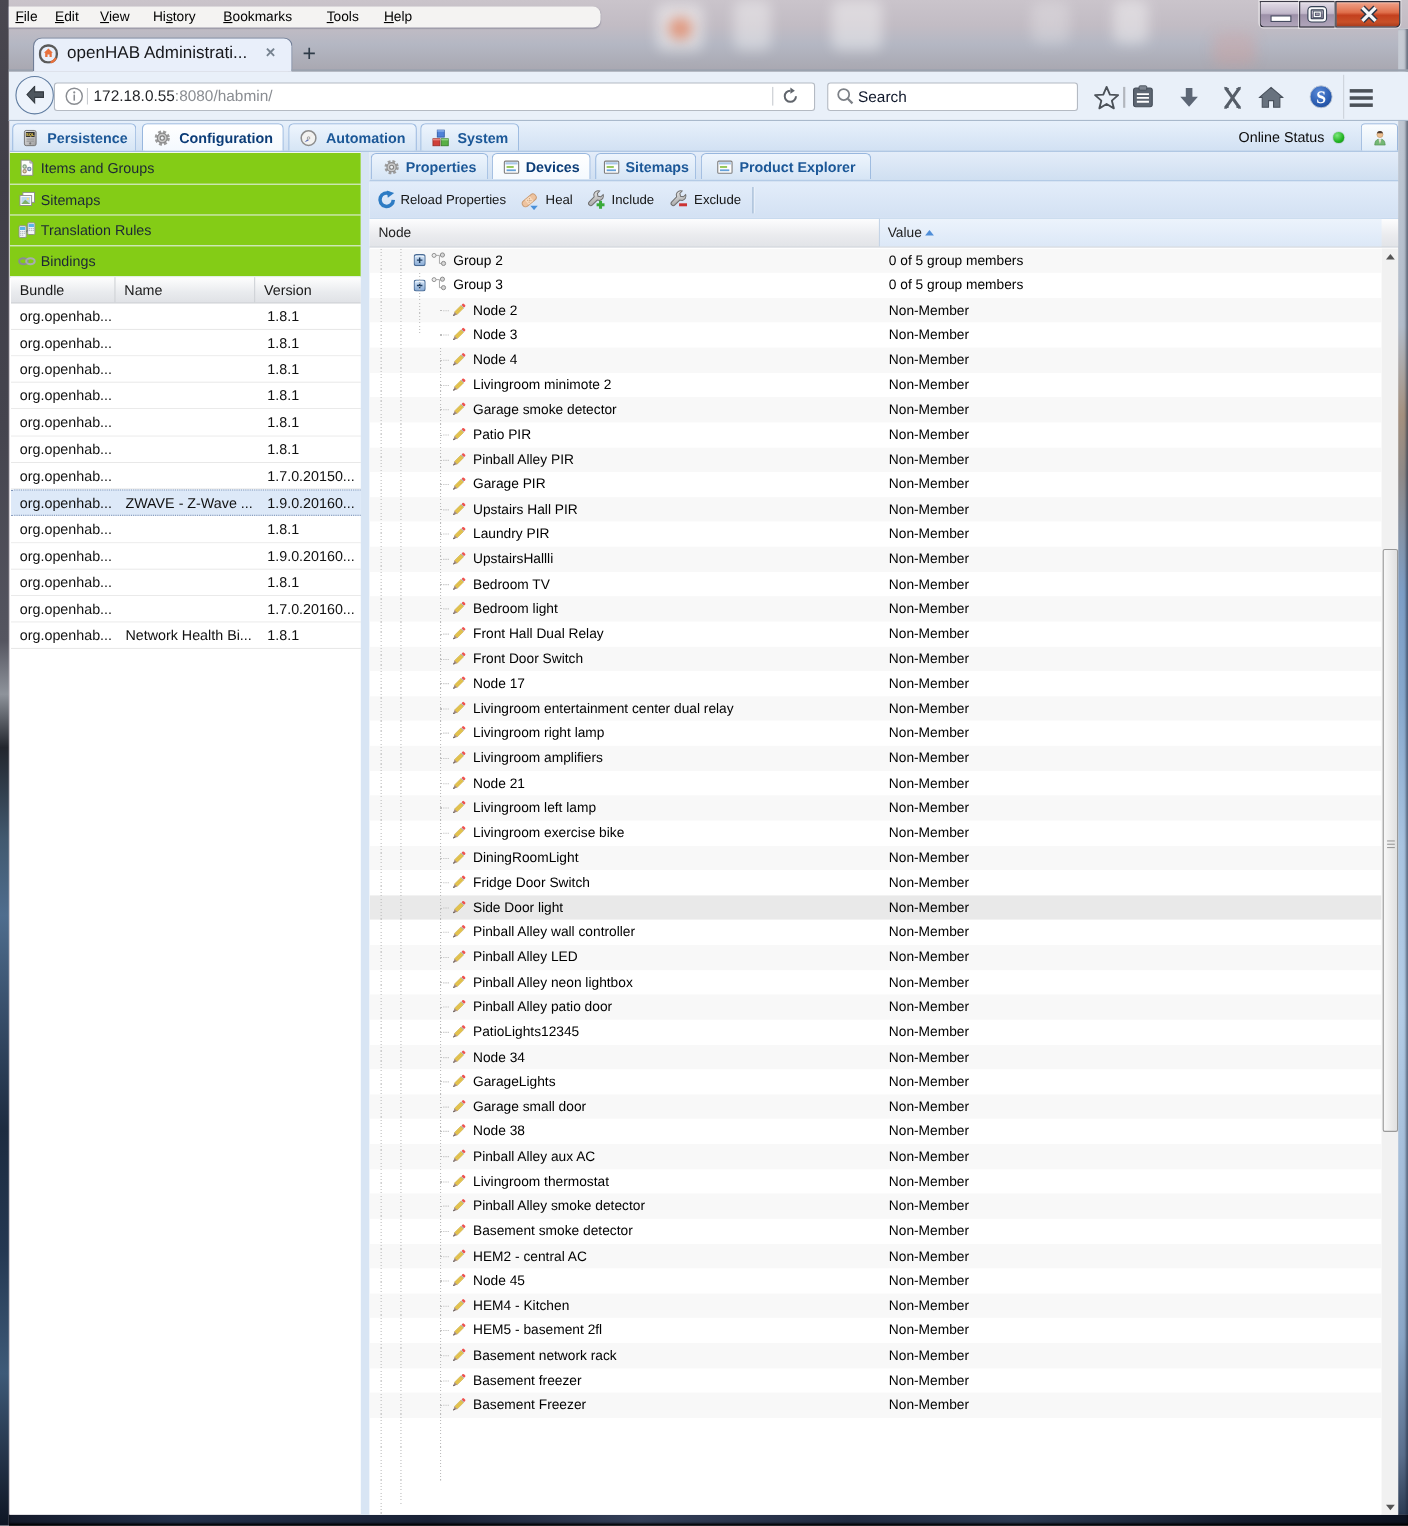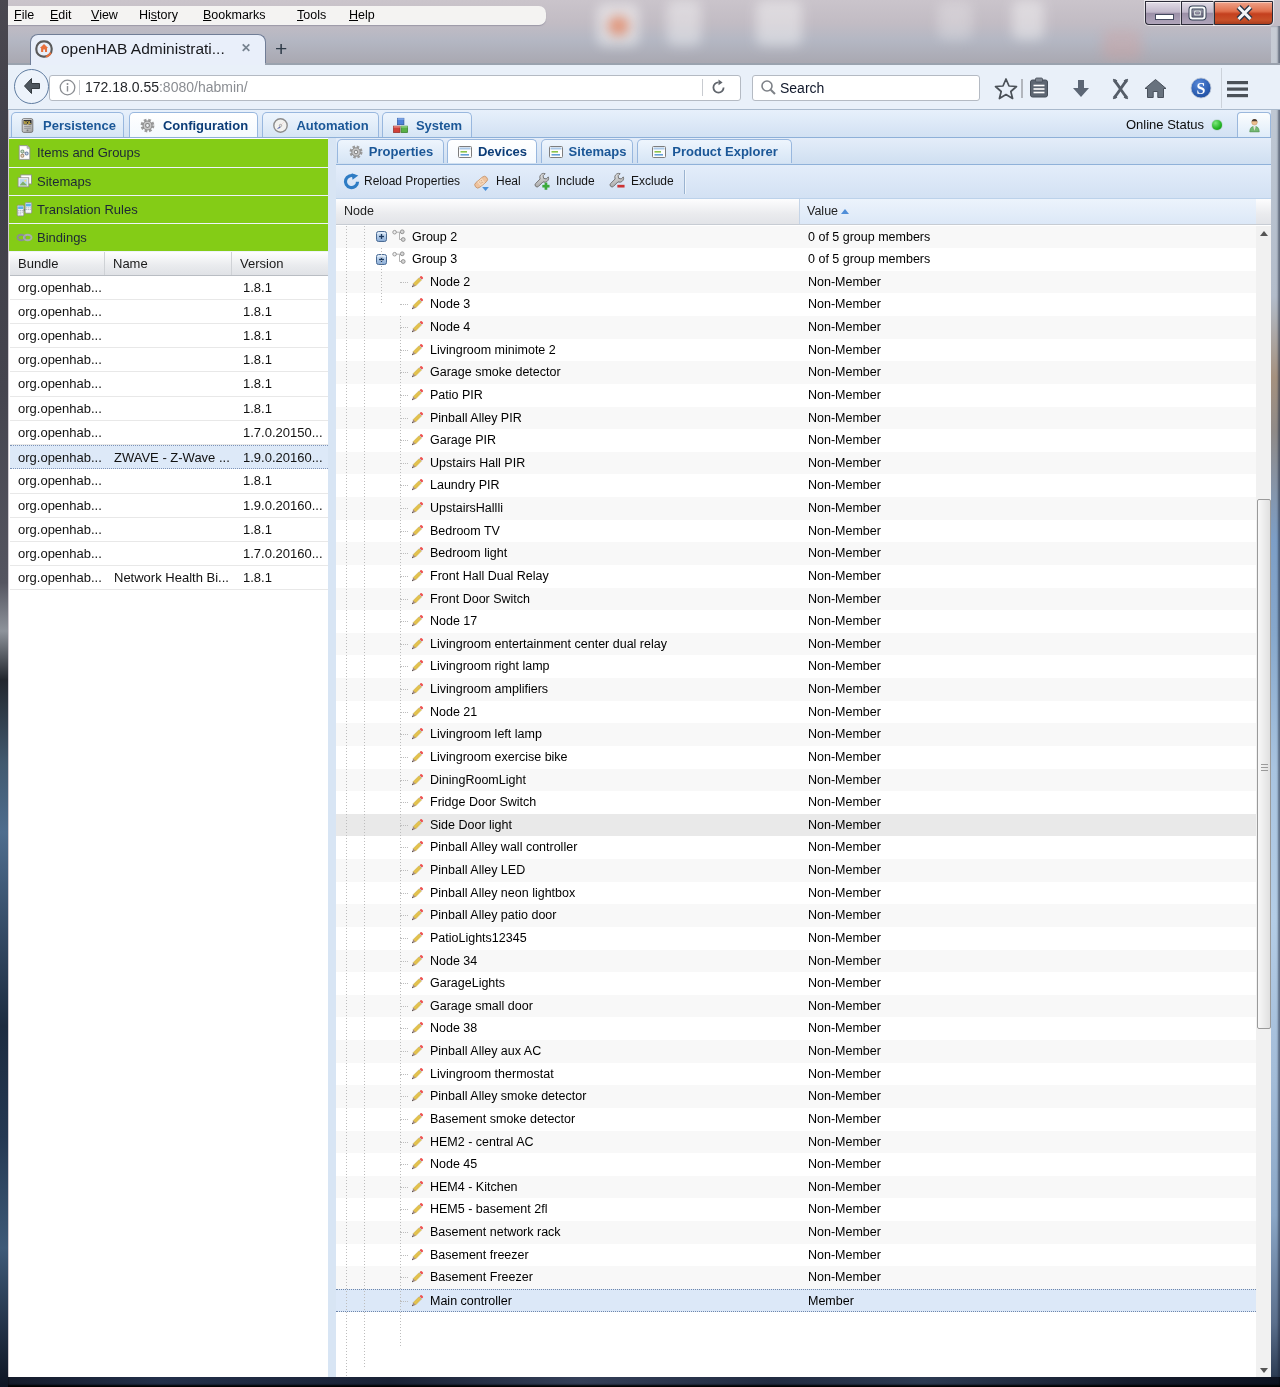--- a/index.html
+++ b/index.html
@@ -868,27 +868,20 @@
       <span class="nm">Basement freezer</span>
       <span class="vl">Non-Member</span>
     </div>
     <div class="t m">
       <svg style="left:73px" width="16" height="16" viewBox="0 0 16 16">
         <use href="#pencil"></use>
       </svg>
       <span class="nm">Basement Freezer</span>
       <span class="vl">Non-Member</span>
     </div>
-    <div class="t m sel">
-      <svg style="left:73px" width="16" height="16" viewBox="0 0 16 16">
-        <use href="#pencil"></use>
-      </svg>
-      <span class="nm">Main controller</span>
-      <span class="vl">Member</span>
-    </div>
   </div>
 <div class="a vln" style="left:346px;top:225.6px;height:1151px"></div>
 <div class="a vln" style="left:363.5px;top:225.6px;height:1143px"></div>
 <div class="a vln" style="left:381px;top:248.2px;height:57px"></div>
 <div class="a vln" style="left:399.5px;top:316.2px;height:1030px"></div>
 <div class="a" id="sctrack"></div>
 <div class="scarr a" style="left:1259.5px;top:231px;border-bottom:5px solid #555"></div>
 <div class="a" id="scthumb">
     <div class="grip" style="top:264px"></div>
     <div class="grip" style="top:267px"></div>

